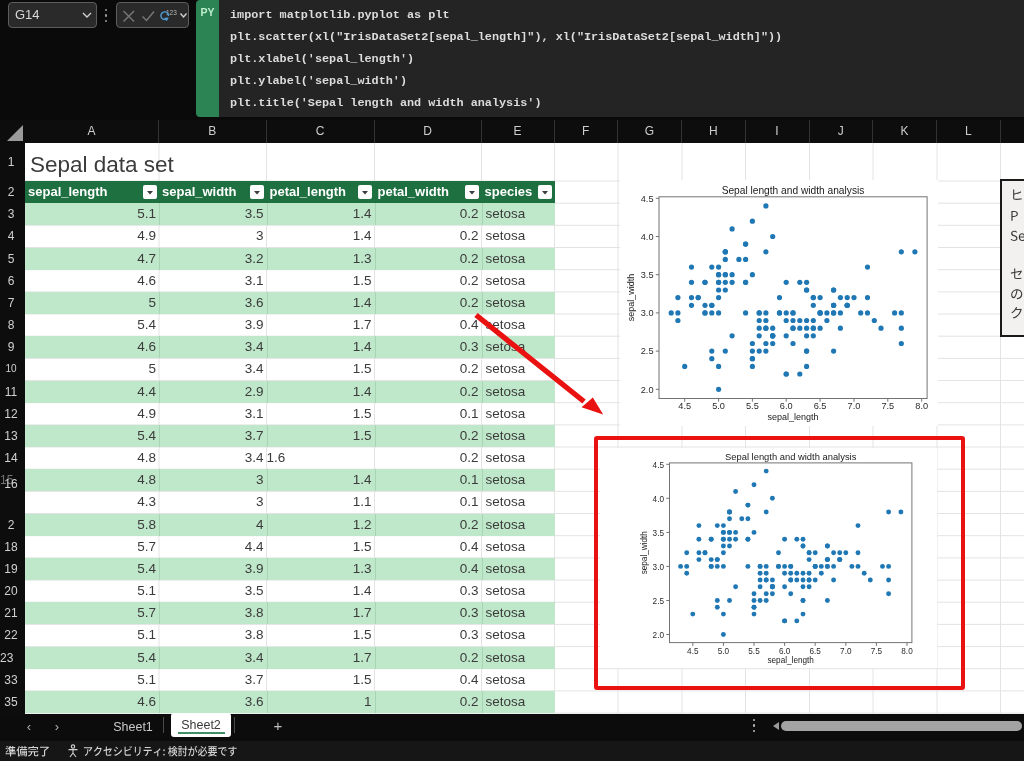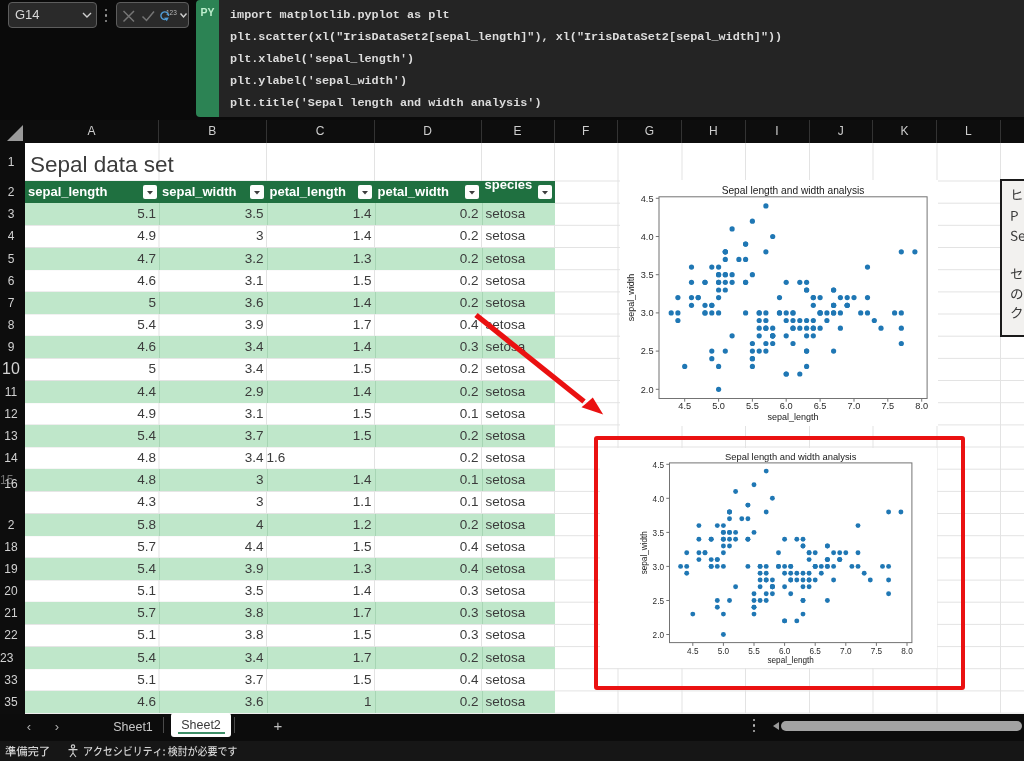--- a/index.html
+++ b/index.html
@@ -50,21 +50,21 @@
 <div class="abs" style="left:0;top:143.0px;width:25px;height:570.98px;background:#0d0d0d"></div>
 <div class="abs" style="left:0;top:143.0px;width:22px;height:38px;color:#d2d2d2;font-size:12px;line-height:38px;text-align:center">1</div>
 <div class="abs" style="left:0;top:181.0px;width:22px;height:22.17px;color:#d2d2d2;font-size:12px;line-height:22.17px;text-align:center">2</div>
 <div class="abs" style="left:0;top:203.2px;width:22px;height:22.17px;color:#d2d2d2;font-size:12px;line-height:22.17px;text-align:center">3</div>
 <div class="abs" style="left:0;top:225.3px;width:22px;height:22.17px;color:#d2d2d2;font-size:12px;line-height:22.17px;text-align:center">4</div>
 <div class="abs" style="left:0;top:247.5px;width:22px;height:22.17px;color:#d2d2d2;font-size:12px;line-height:22.17px;text-align:center">5</div>
 <div class="abs" style="left:0;top:269.7px;width:22px;height:22.17px;color:#d2d2d2;font-size:12px;line-height:22.17px;text-align:center">6</div>
 <div class="abs" style="left:0;top:291.9px;width:22px;height:22.17px;color:#d2d2d2;font-size:12px;line-height:22.17px;text-align:center">7</div>
 <div class="abs" style="left:0;top:314.0px;width:22px;height:22.17px;color:#d2d2d2;font-size:12px;line-height:22.17px;text-align:center">8</div>
 <div class="abs" style="left:0;top:336.2px;width:22px;height:22.17px;color:#d2d2d2;font-size:12px;line-height:22.17px;text-align:center">9</div>
-<div class="abs" style="left:0;top:358.4px;width:22px;height:22.17px;color:#d2d2d2;font-size:16px;line-height:22.17px;text-align:center">10</div>
+<div class="abs" style="left:0;top:358.4px;width:22px;height:22.17px;color:#d2d2d2;font-size:10px;line-height:22.17px;text-align:center">10</div>
 <div class="abs" style="left:0;top:380.5px;width:22px;height:22.17px;color:#d2d2d2;font-size:12px;line-height:22.17px;text-align:center">11</div>
 <div class="abs" style="left:0;top:402.7px;width:22px;height:22.17px;color:#d2d2d2;font-size:12px;line-height:22.17px;text-align:center">12</div>
 <div class="abs" style="left:0;top:424.9px;width:22px;height:22.17px;color:#d2d2d2;font-size:12px;line-height:22.17px;text-align:center">13</div>
 <div class="abs" style="left:0;top:447.0px;width:22px;height:22.17px;color:#d2d2d2;font-size:12px;line-height:22.17px;text-align:center">14</div>
 <div class="abs" style="left:0;top:469.2px;width:22px;height:22.17px;color:#737373;font-size:12px;line-height:22.17px;text-align:left">15</div>
 <div class="abs" style="left:0;top:473px;width:22px;height:22.17px;color:#d2d2d2;font-size:12px;line-height:22.17px;text-align:center">16</div>
 <div class="abs" style="left:0;top:513.5px;width:22px;height:22.17px;color:#d2d2d2;font-size:12px;line-height:22.17px;text-align:center">2</div>
 <div class="abs" style="left:0;top:535.7px;width:22px;height:22.17px;color:#d2d2d2;font-size:12px;line-height:22.17px;text-align:center">18</div>
 <div class="abs" style="left:0;top:557.9px;width:22px;height:22.17px;color:#d2d2d2;font-size:12px;line-height:22.17px;text-align:center">19</div>
 <div class="abs" style="left:0;top:580.1px;width:22px;height:22.17px;color:#d2d2d2;font-size:12px;line-height:22.17px;text-align:center">20</div>
@@ -127,21 +127,21 @@
 <div class="abs" style="left:269.5px;top:181.0px;width:100.0px;height:22.17px;color:#fff;font-size:13px;font-weight:bold;line-height:22.17px;white-space:nowrap">petal_length</div>
 <div class="abs" style="left:358.0px;top:184.5px;width:14px;height:14px;background:#fdfefd;border-radius:2px"></div>
 <svg class="abs" style="left:358.0px;top:184.5px" width="14" height="14">
     <path d="M4 6 L7 9.5 L10 6 Z" fill="#3c3c3c"></path>
   </svg>
 <div class="abs" style="left:377.5px;top:181.0px;width:99.0px;height:22.17px;color:#fff;font-size:13px;font-weight:bold;line-height:22.17px;white-space:nowrap">petal_width</div>
 <div class="abs" style="left:465.0px;top:184.5px;width:14px;height:14px;background:#fdfefd;border-radius:2px"></div>
 <svg class="abs" style="left:465.0px;top:184.5px" width="14" height="14">
     <path d="M4 6 L7 9.5 L10 6 Z" fill="#3c3c3c"></path>
   </svg>
-<div class="abs" style="left:484.5px;top:174px;width:65.0px;height:22.17px;color:#fff;font-size:13px;font-weight:bold;line-height:22.17px;white-space:nowrap">species</div>
+<div class="abs" style="left:484.5px;top:181.0px;width:65.0px;height:22.17px;color:#fff;font-size:13px;font-weight:bold;line-height:22.17px;white-space:nowrap">species</div>
 <div class="abs" style="left:538.0px;top:184.5px;width:14px;height:14px;background:#fdfefd;border-radius:2px"></div>
 <svg class="abs" style="left:538.0px;top:184.5px" width="14" height="14">
     <path d="M4 6 L7 9.5 L10 6 Z" fill="#3c3c3c"></path>
   </svg>
 <div class="abs" style="left:25px;top:203.2px;width:529.5px;height:22.17px;background:#bfe7ca"></div>
 <div class="abs" style="left:159.0px;top:203.2px;width:1px;height:22.17px;background:rgba(80,150,105,0.22)"></div>
 <div class="abs" style="left:266.5px;top:203.2px;width:1px;height:22.17px;background:rgba(80,150,105,0.22)"></div>
 <div class="abs" style="left:374.5px;top:203.2px;width:1px;height:22.17px;background:rgba(80,150,105,0.22)"></div>
 <div class="abs" style="left:481.5px;top:203.2px;width:1px;height:22.17px;background:rgba(80,150,105,0.22)"></div>
 <div class="abs" style="left:25.0px;top:203.2px;width:131.0px;height:22.17px;color:#3b3b3b;font-size:13.5px;line-height:22.17px;text-align:right">5.1</div>

